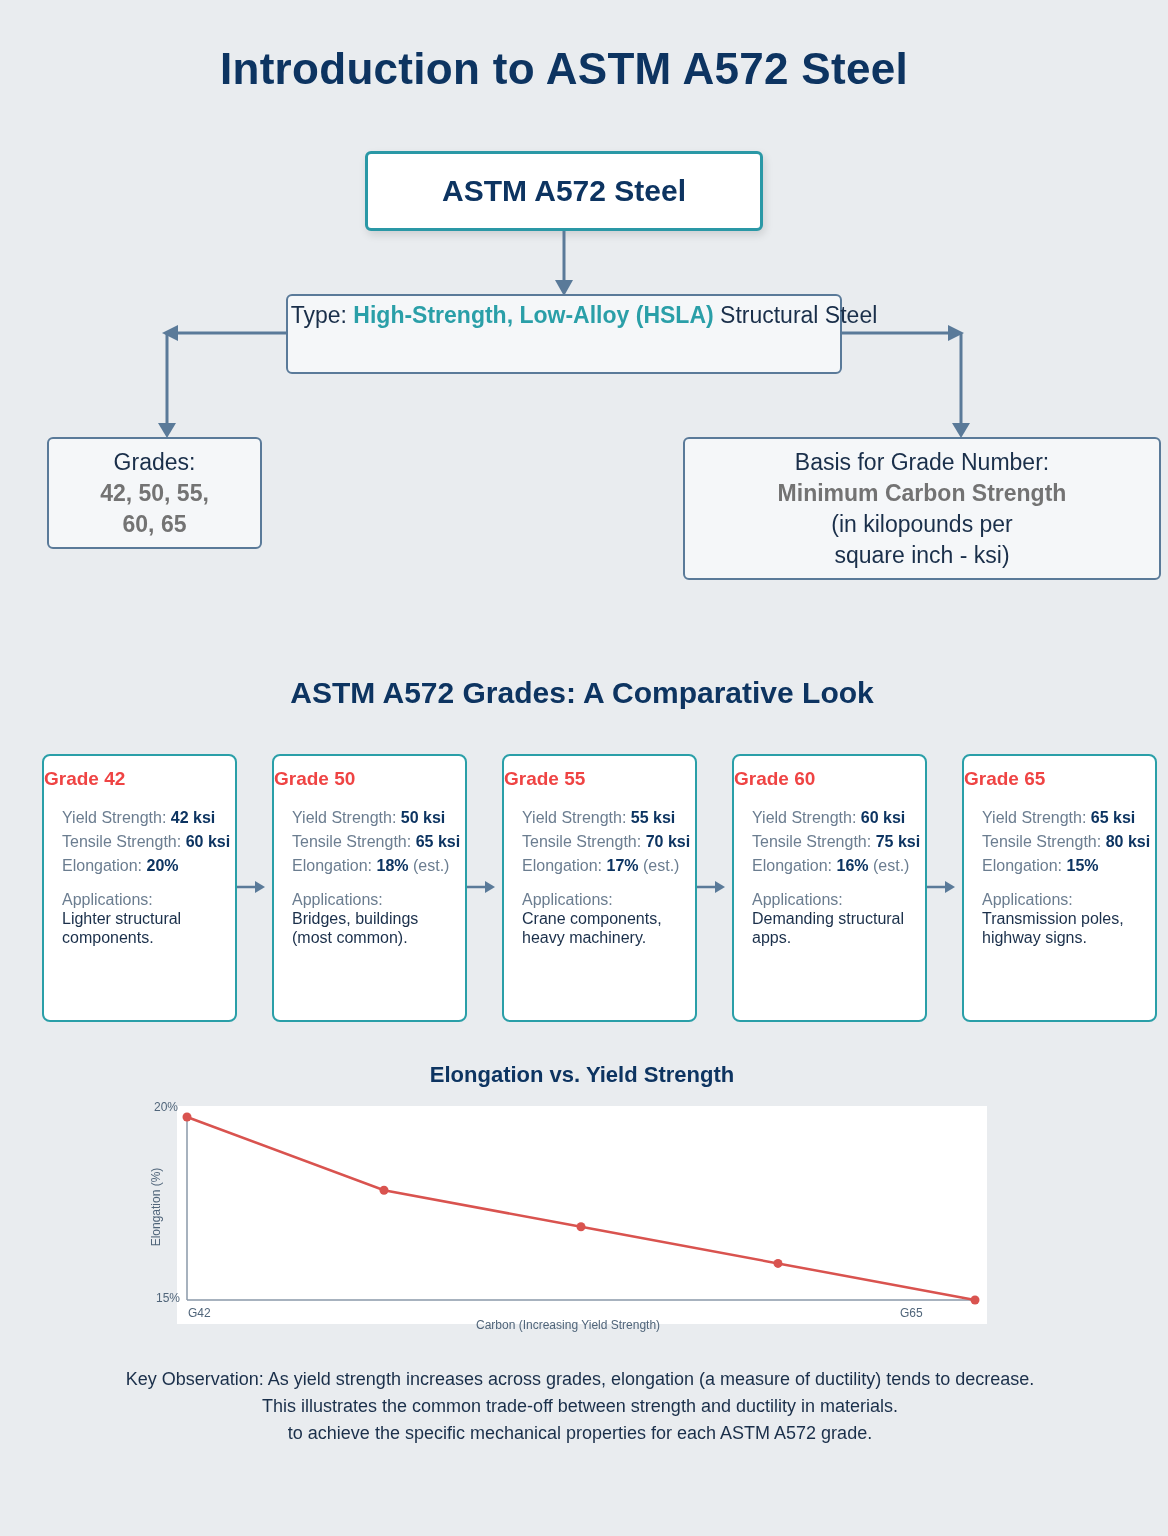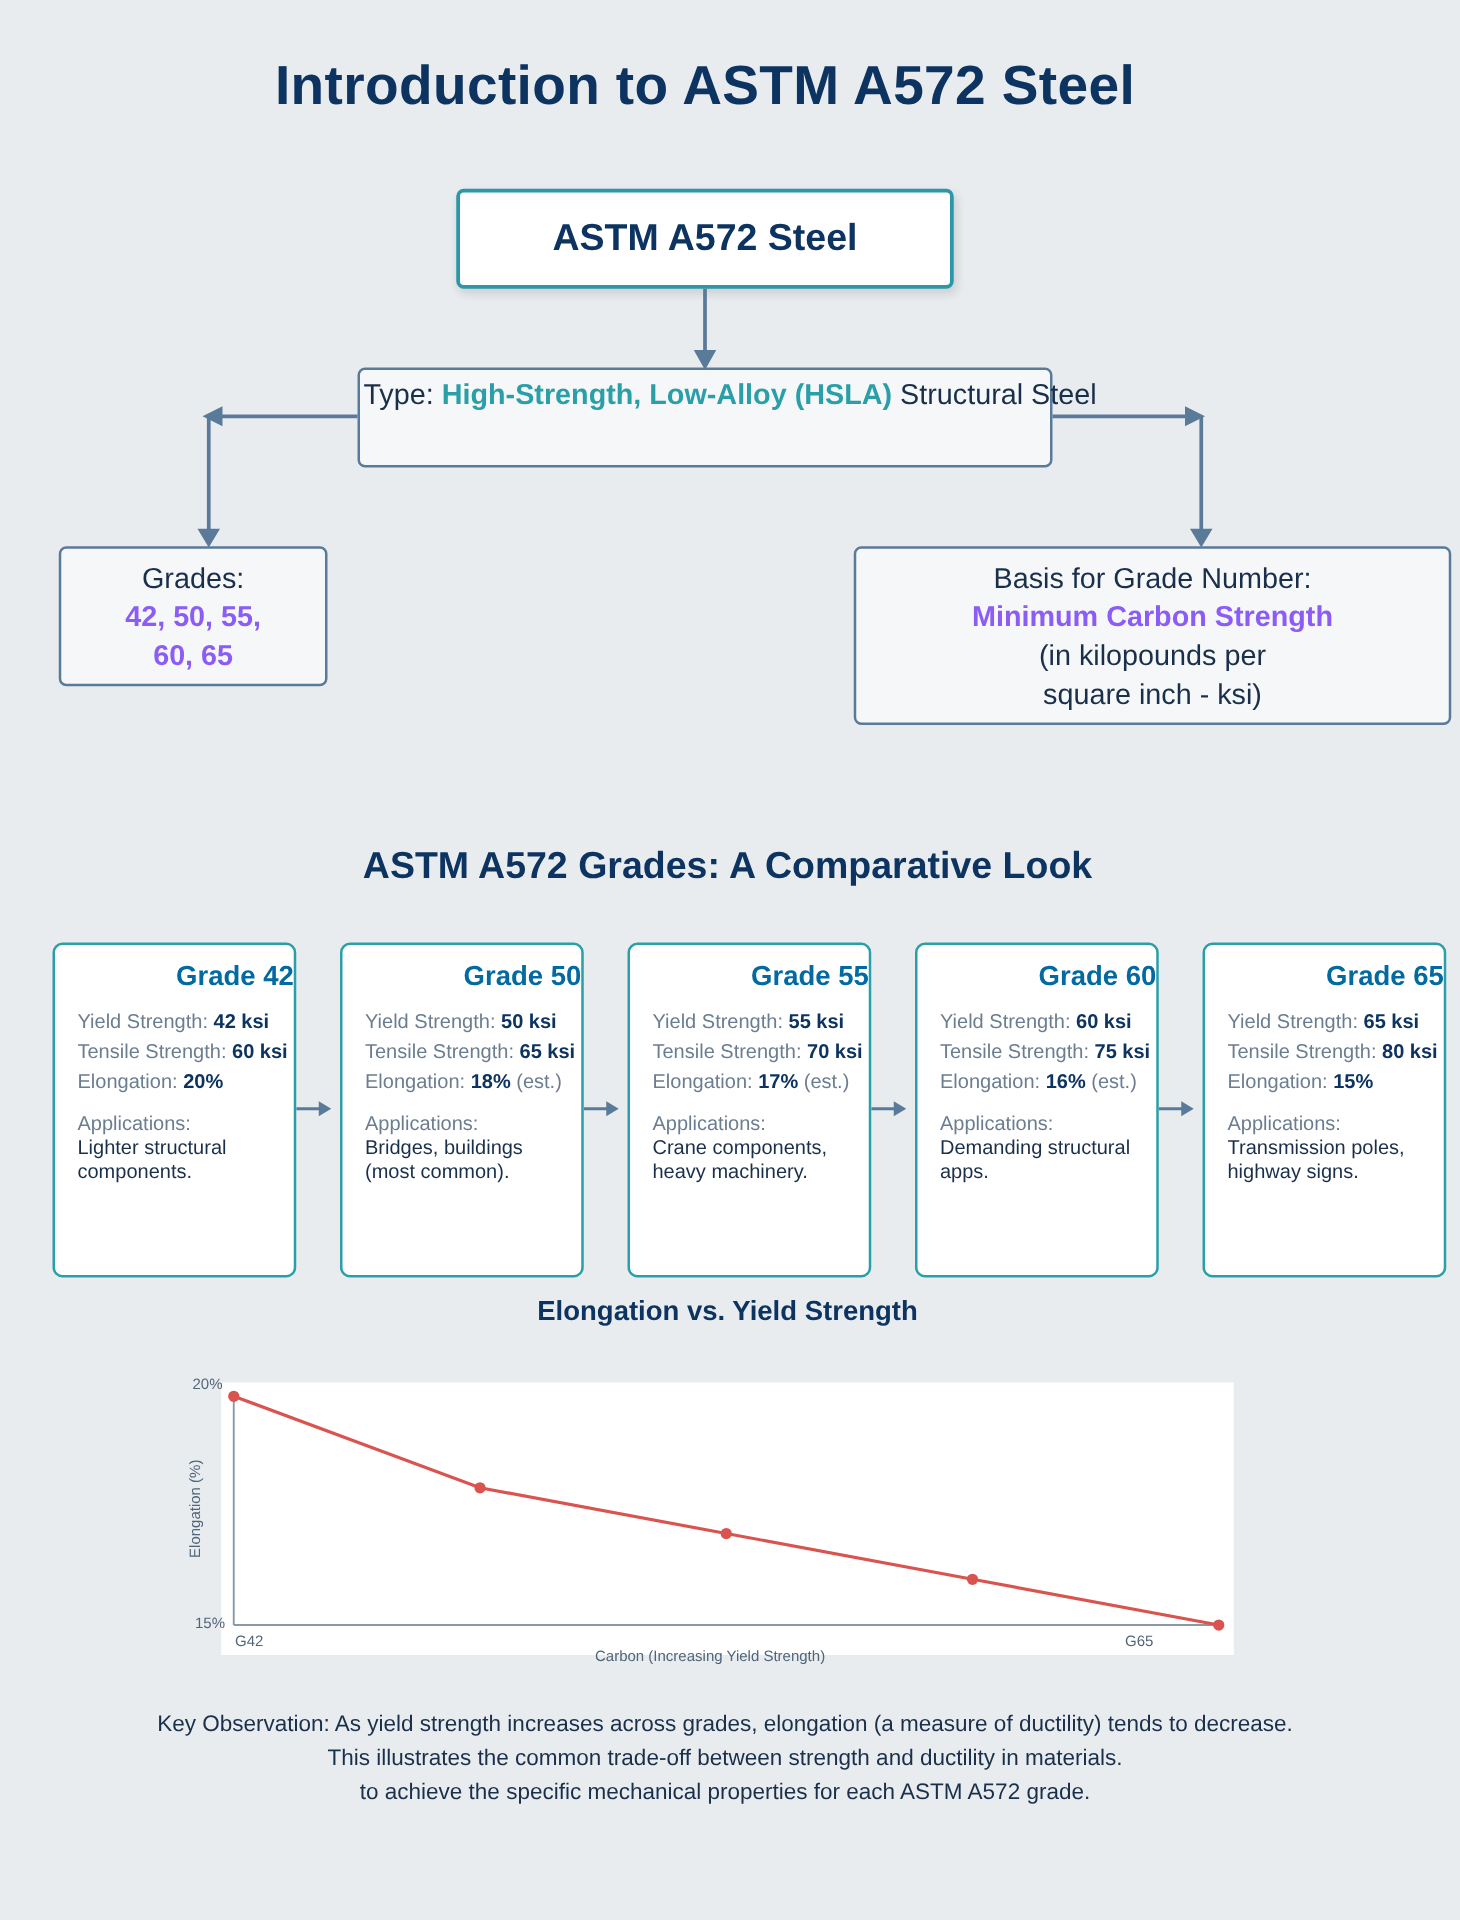--- a/index.html
+++ b/index.html
@@ -29,50 +29,50 @@
     left: 150px; width: 868px; top: 302px; text-align: center;
     font-size: 23px; color: #1a2f4a; white-space: nowrap; z-index: 1;
   }
   .type-text .hl { color: #2a9fa8; font-weight: bold; }
 
   .leaf-box {
     background: #f5f7f9; border: 2px solid #5a7a99; border-radius: 6px;
     text-align: center; font-size: 23px; line-height: 31px; color: #1a2f4a;
     display: flex; flex-direction: column; justify-content: center; align-items: center;
   }
-  .leaf-box .hl { color: #8b5cf6; font-weight: bold; }
+  .leaf-box .hl { color: #737373; font-weight: bold; }
   .grades-box { left: 47px; top: 437px; width: 215px; height: 112px; }
   .basis-box { left: 683px; top: 437px; width: 478px; height: 143px; }
 
   svg.connectors { position: absolute; left: 0; top: 0; z-index: 2; pointer-events: none; }
 
   .section-title {
     left: 0; width: 1164px; top: 676px; text-align: center;
     font-size: 30px; font-weight: bold; color: #0d3461;
   }
 
   .grade-card {
     width: 195px; height: 268px; top: 754px;
     background: #ffffff; border: 2px solid #2a9fa8; border-radius: 8px;
     padding: 12px 0 0 18px;
   }
   .grade-card .gtitle {
-    text-align: right; margin-left: -18px; font-size: 22px; font-weight: bold; color: #0369a1;
+    text-align: left; margin-left: -18px; font-size: 19px; font-weight: bold; color: #ef4444;
     height: 38px;
   }
   .grade-card .row { font-size: 16px; line-height: 24px; color: #6b7d90; white-space: nowrap; }
   .grade-card .row b { color: #0d3461; font-weight: bold; }
   .grade-card .row .est { color: #6b7d90; }
   .grade-card .apps-label { margin-top: 12px; font-size: 16px; line-height: 19px; color: #6b7d90; }
   .grade-card .apps-text { font-size: 16px; line-height: 19px; color: #1a2f4a; width: 170px; }
 
   .card-arrow { top: 880px; width: 30px; height: 14px; z-index: 3; }
 
   .chart-title {
-    left: 0; width: 1164px; top: 1036px; text-align: center;
+    left: 0; width: 1164px; top: 1062px; text-align: center;
     font-size: 22px; font-weight: bold; color: #0d3461;
   }
   .chart-panel {
     left: 177px; top: 1106px; width: 810px; height: 218px; background: #ffffff;
   }
   .ytick { font-size: 12px; color: #50657a; }
   .xtick { font-size: 12px; color: #50657a; }
   .ylabel {
     left: 86px; top: 1200px; width: 140px; text-align: center;
     transform: rotate(-90deg); font-size: 12px; color: #50657a;

